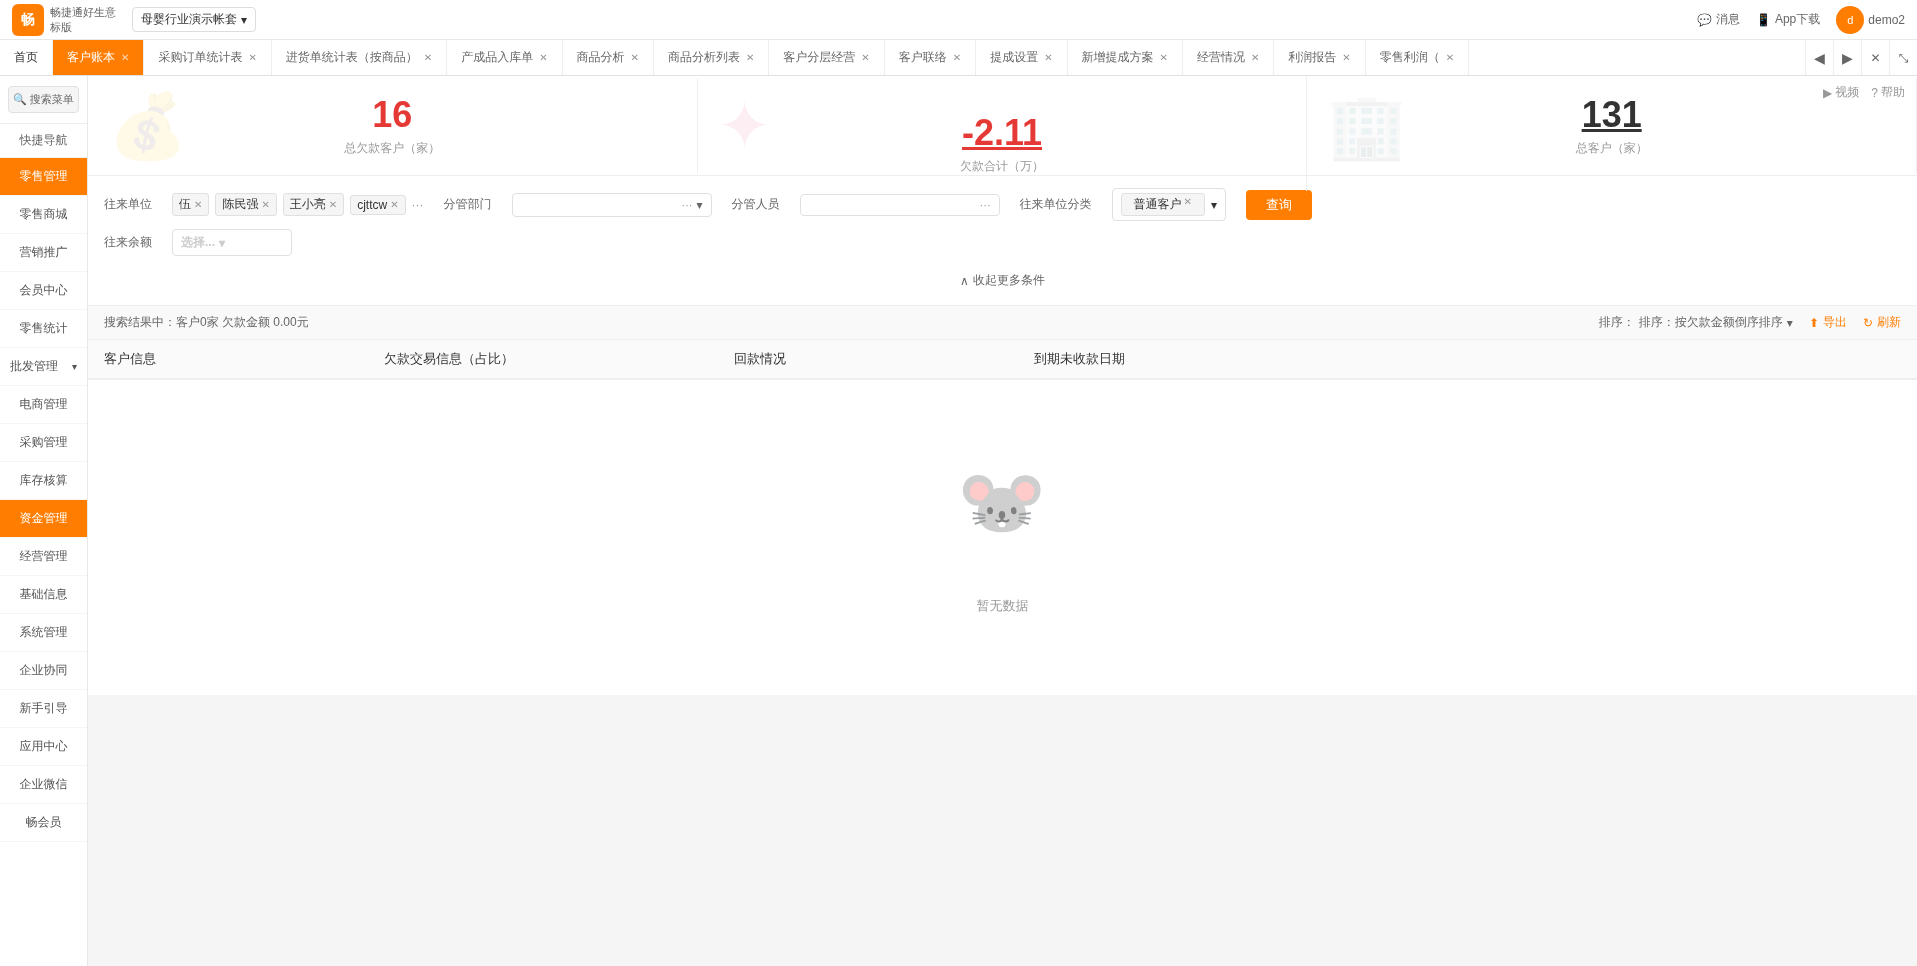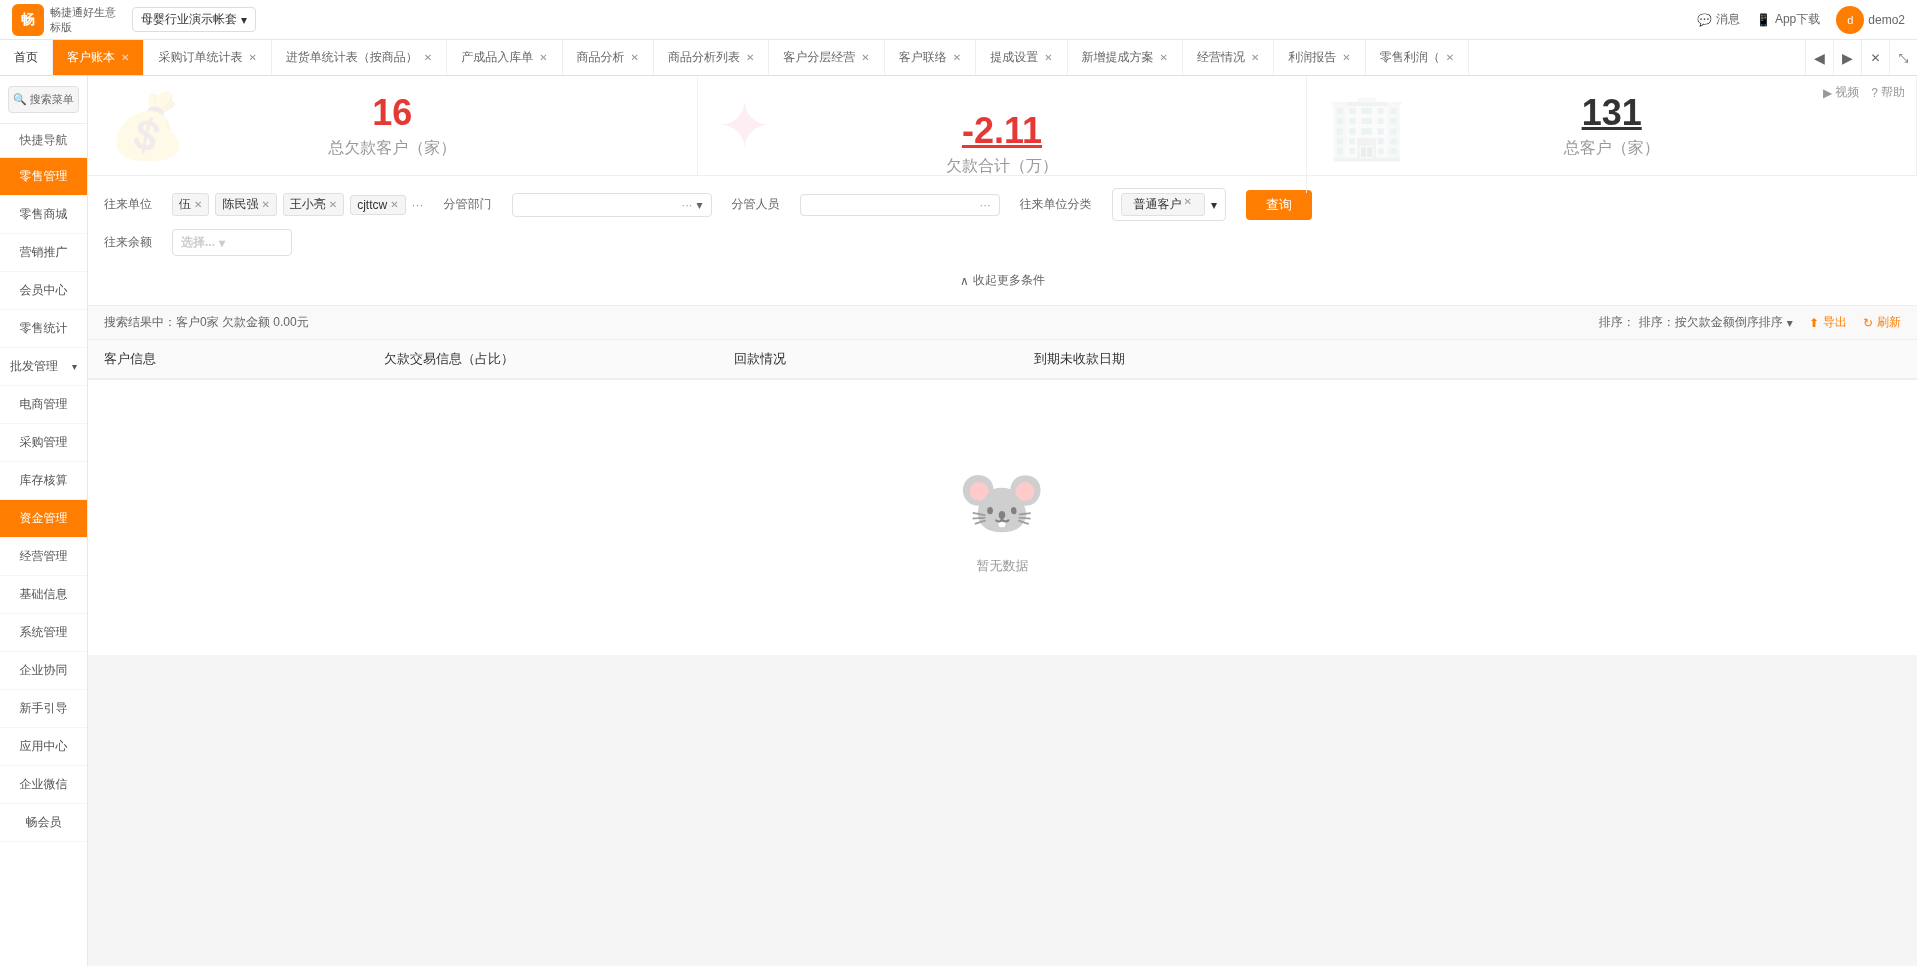--- a/index.html
+++ b/index.html
@@ -39,21 +39,21 @@
     
     .content-area { flex: 1; overflow-y: auto; background: #f5f5f5; }
 
     
     .stats-bar { background: white; display: flex; align-items: center; height: 100px; border-bottom: 1px solid #eee; position: relative; }
     .stat-item { flex: 1; display: flex; flex-direction: column; align-items: center; justify-content: center; padding: 16px; border-right: 1px solid #f0f0f0; position: relative; }
     .stat-item:last-child { border-right: none; }
     .stat-bg-icon { position: absolute; left: 20px; top: 50%; transform: translateY(-50%); opacity: 0.12; font-size: 60px; color: #ff7d00; }
     .stat-number { font-size: 36px; font-weight: bold; color: #333; }
     .stat-number.red { color: #e53935; }
-    .stat-label { font-size: 16px; color: #999; margin-top: 4px; }
+    .stat-label { font-size: 12px; color: #999; margin-top: 4px; }
     .stat-video-help { position: absolute; top: 8px; right: 12px; display: flex; align-items: center; gap: 12px; font-size: 12px; color: #999; }
     .stat-video-help span { cursor: pointer; display: flex; align-items: center; gap: 3px; }
 
     
     .filter-bar { background: white; padding: 12px 16px 8px; border-bottom: 1px solid #eee; }
     .filter-row { display: flex; align-items: center; gap: 20px; margin-bottom: 8px; flex-wrap: wrap; }
     .filter-label { font-size: 12px; color: #666; white-space: nowrap; flex-shrink: 0; }
     .filter-tags { display: flex; align-items: center; gap: 6px; flex-wrap: wrap; }
     .filter-tag { display: flex; align-items: center; gap: 3px; background: #f5f5f5; border: 1px solid #e0e0e0; border-radius: 3px; padding: 2px 6px; font-size: 12px; color: #333; }
     .filter-tag .tag-close { color: #999; cursor: pointer; font-size: 10px; }
@@ -73,21 +73,21 @@
     .result-sort { display: flex; align-items: center; gap: 4px; cursor: pointer; }
     .result-action-btn { display: flex; align-items: center; gap: 4px; cursor: pointer; color: #ff7d00; }
 
     
     .table-container { background: white; margin: 0; }
     .table-header { display: grid; grid-template-columns: 280px 350px 300px 1fr; background: #fafafa; border-bottom: 2px solid #eee; padding: 10px 16px; }
     .table-col-header { font-size: 13px; color: #333; font-weight: 500; }
 
     
     .empty-state { display: flex; flex-direction: column; align-items: center; justify-content: center; padding: 80px 0; background: white; }
-    .empty-text { font-size: 13px; color: #999; }
+    .empty-text { font-size: 13px; color: #999; margin-top: 40px; }
 
     
     .stat-number.underlined { text-decoration: underline; }
   </style>
 </head>
 <body>
 
 <div class="top-bar">
   <div class="logo-area">
     <div class="logo-icon">畅</div>

